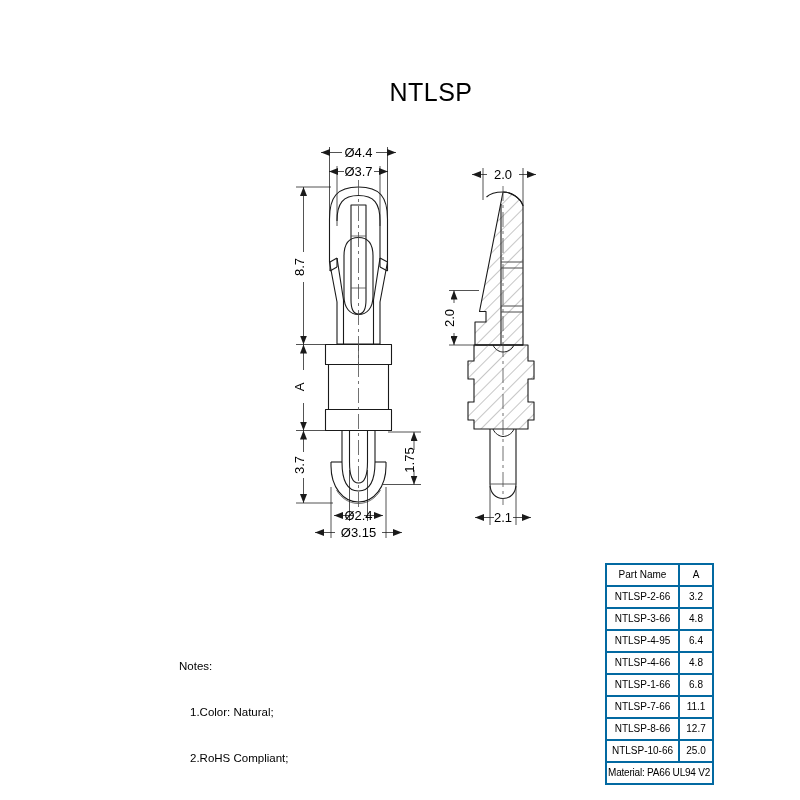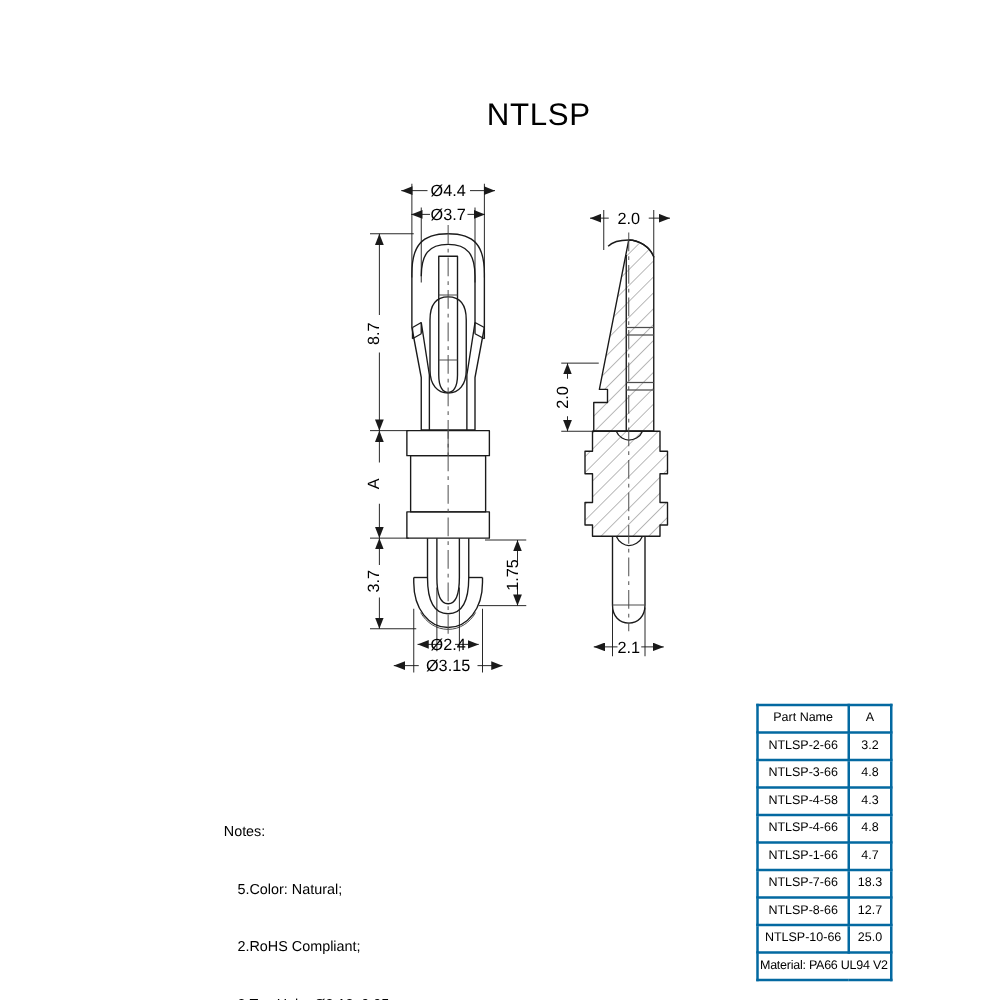--- a/index.html
+++ b/index.html
@@ -240,21 +240,21 @@
       <text x="327.5" y="537" text-anchor="middle">Ø3.15</text>
 
       <text x="472" y="179" text-anchor="middle">2.0</text>
       <text x="423" y="318" text-anchor="middle" transform="rotate(-90 423 318)">2.0</text>
       <text x="472" y="522" text-anchor="middle">2.1</text>
     </g>
   </svg>
 
   <div class="notes">
     <span class="nline">Notes:</span>
-    <span class="nline ind1">5.Color: Natural;</span>
+    <span class="nline ind1">1.Color: Natural;</span>
     <span class="nline ind1">2.RoHS Compliant;</span>
     <span class="nline ind1">3.Top Hole: Ø3.18±0.05mm,</span>
     
     
     
   </div>
 
   <table class="parts">
     <thead>
       <tr>
@@ -265,34 +265,34 @@
     <tbody>
       <tr>
         <td class="c-name">NTLSP-2-66</td>
         <td class="c-a">3.2</td>
       </tr>
       <tr>
         <td class="c-name">NTLSP-3-66</td>
         <td class="c-a">4.8</td>
       </tr>
       <tr>
-        <td class="c-name">NTLSP-4-58</td>
-        <td class="c-a">4.3</td>
+        <td class="c-name">NTLSP-4-95</td>
+        <td class="c-a">6.4</td>
       </tr>
       <tr>
         <td class="c-name">NTLSP-4-66</td>
         <td class="c-a">4.8</td>
       </tr>
       <tr>
         <td class="c-name">NTLSP-1-66</td>
-        <td class="c-a">4.7</td>
+        <td class="c-a">6.8</td>
       </tr>
       <tr>
         <td class="c-name">NTLSP-7-66</td>
-        <td class="c-a">18.3</td>
+        <td class="c-a">11.1</td>
       </tr>
       <tr>
         <td class="c-name">NTLSP-8-66</td>
         <td class="c-a">12.7</td>
       </tr>
       <tr>
         <td class="c-name">NTLSP-10-66</td>
         <td class="c-a">25.0</td>
       </tr>
       <tr class="material">

